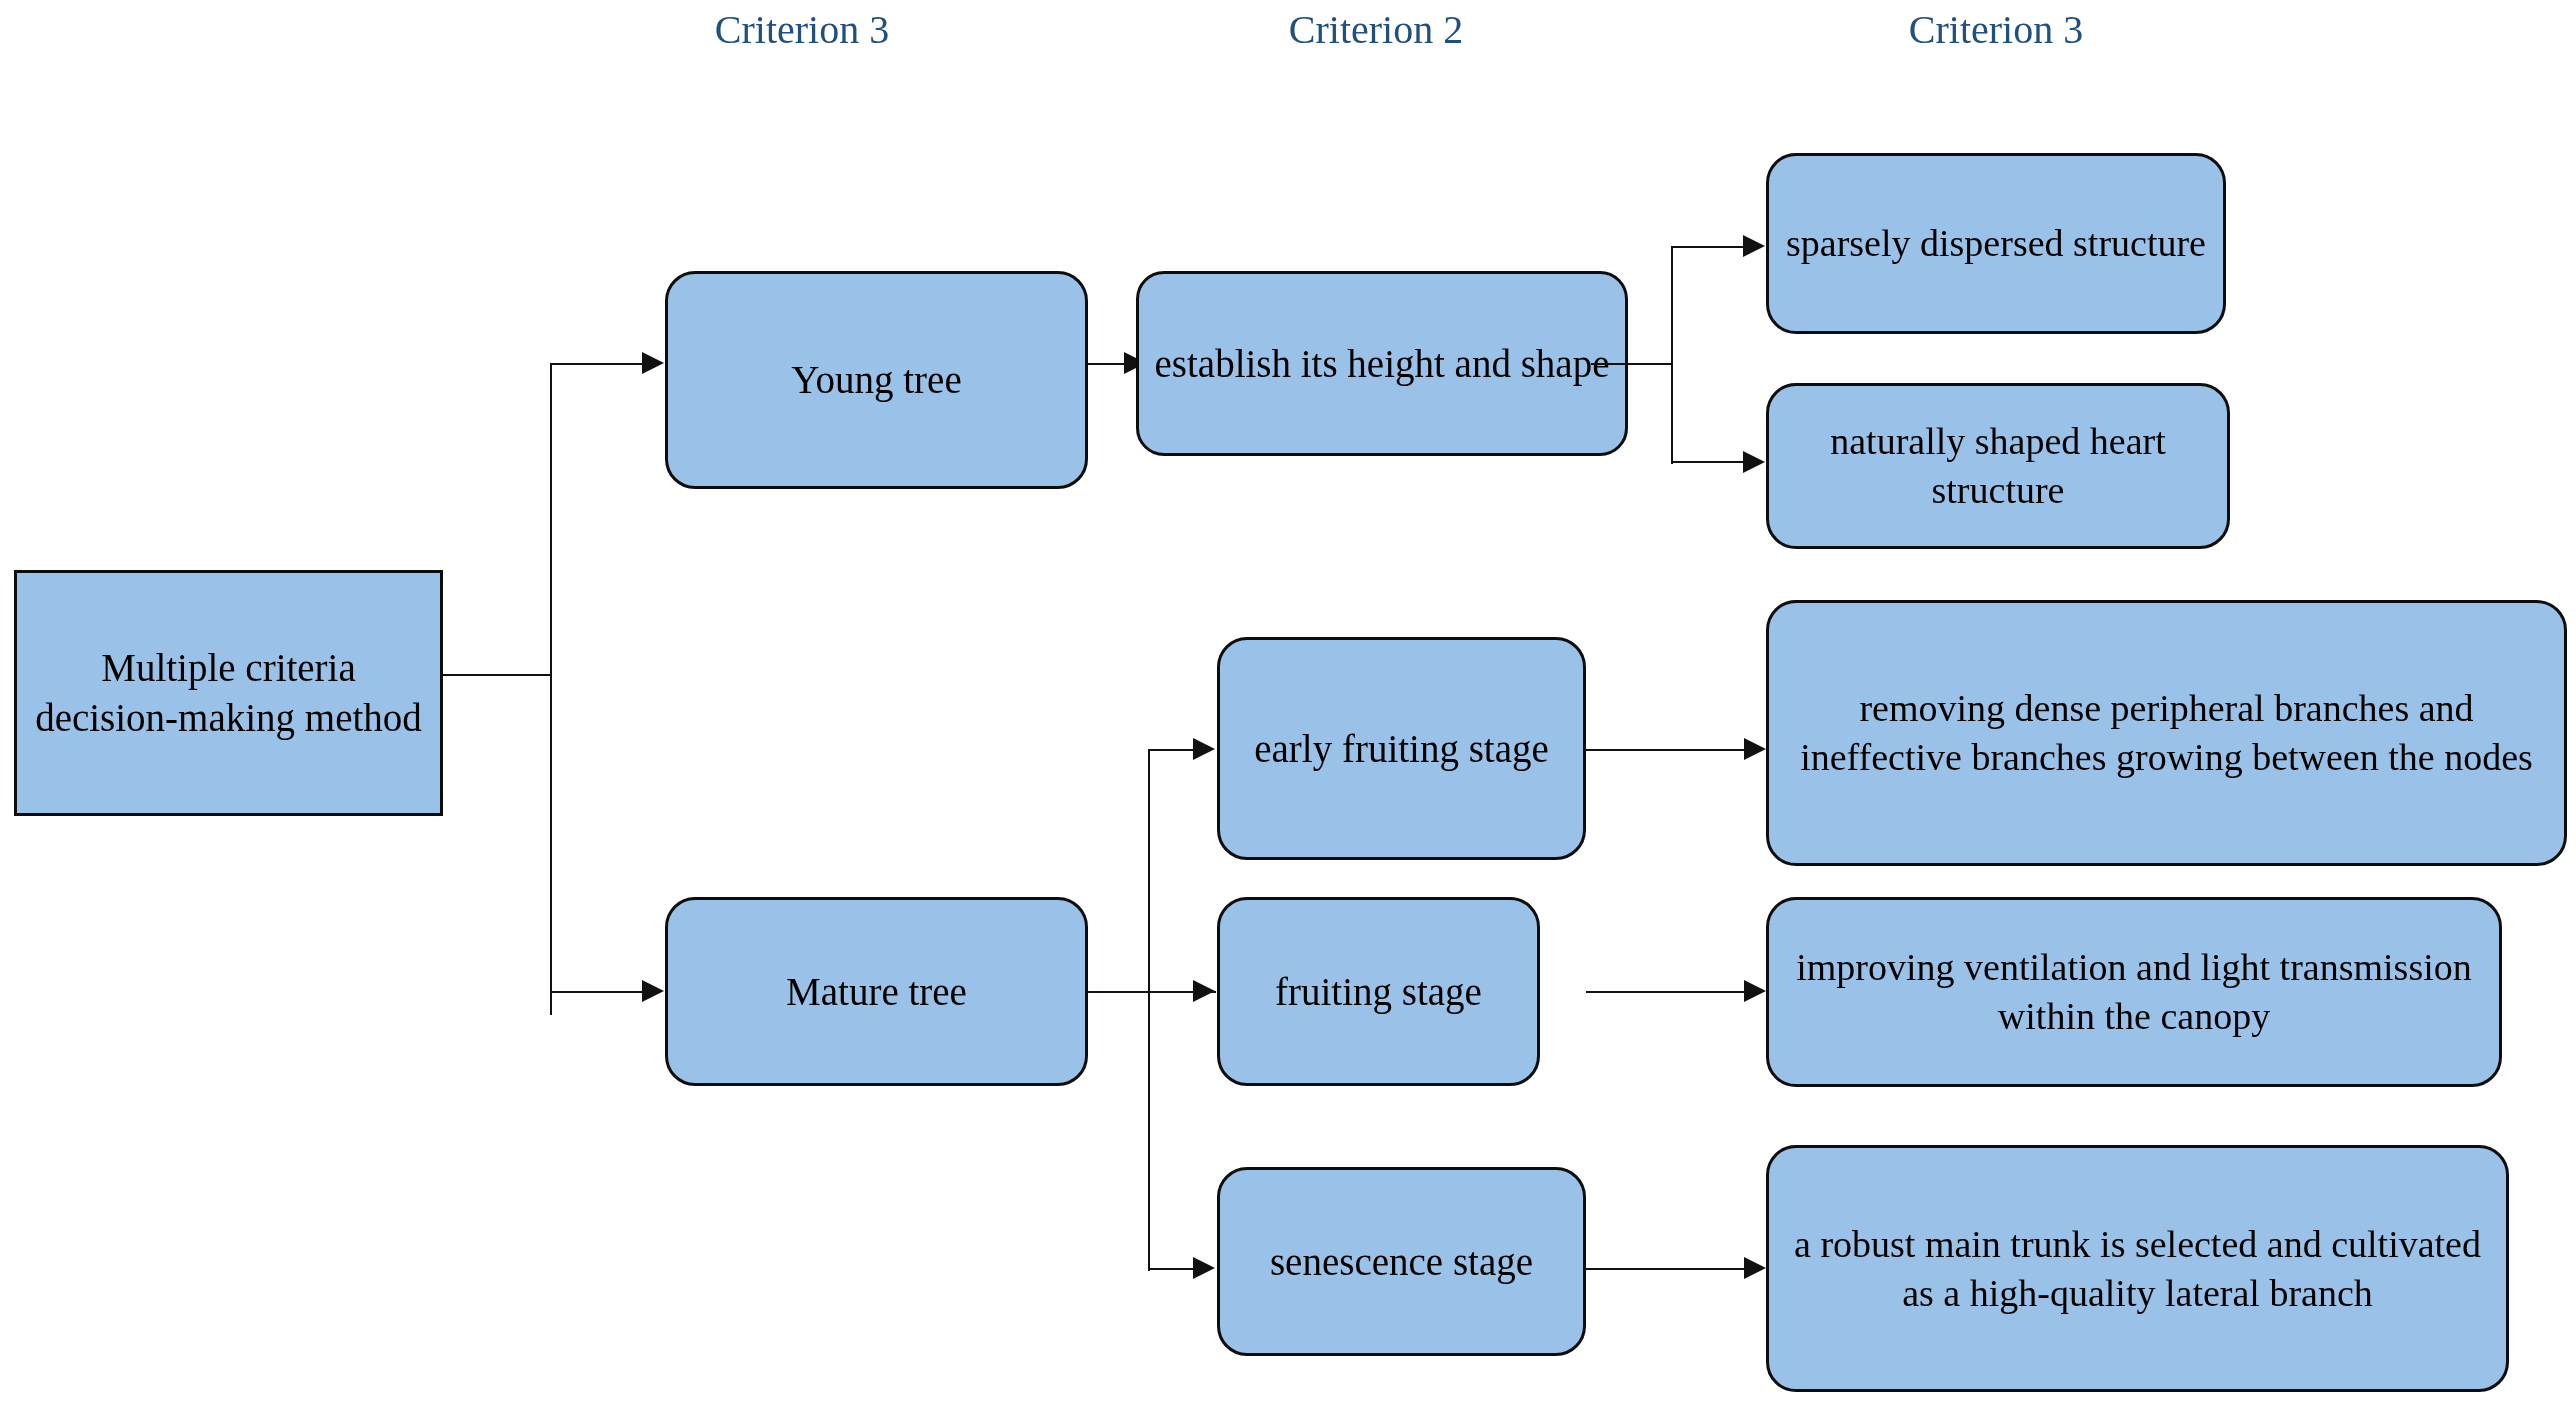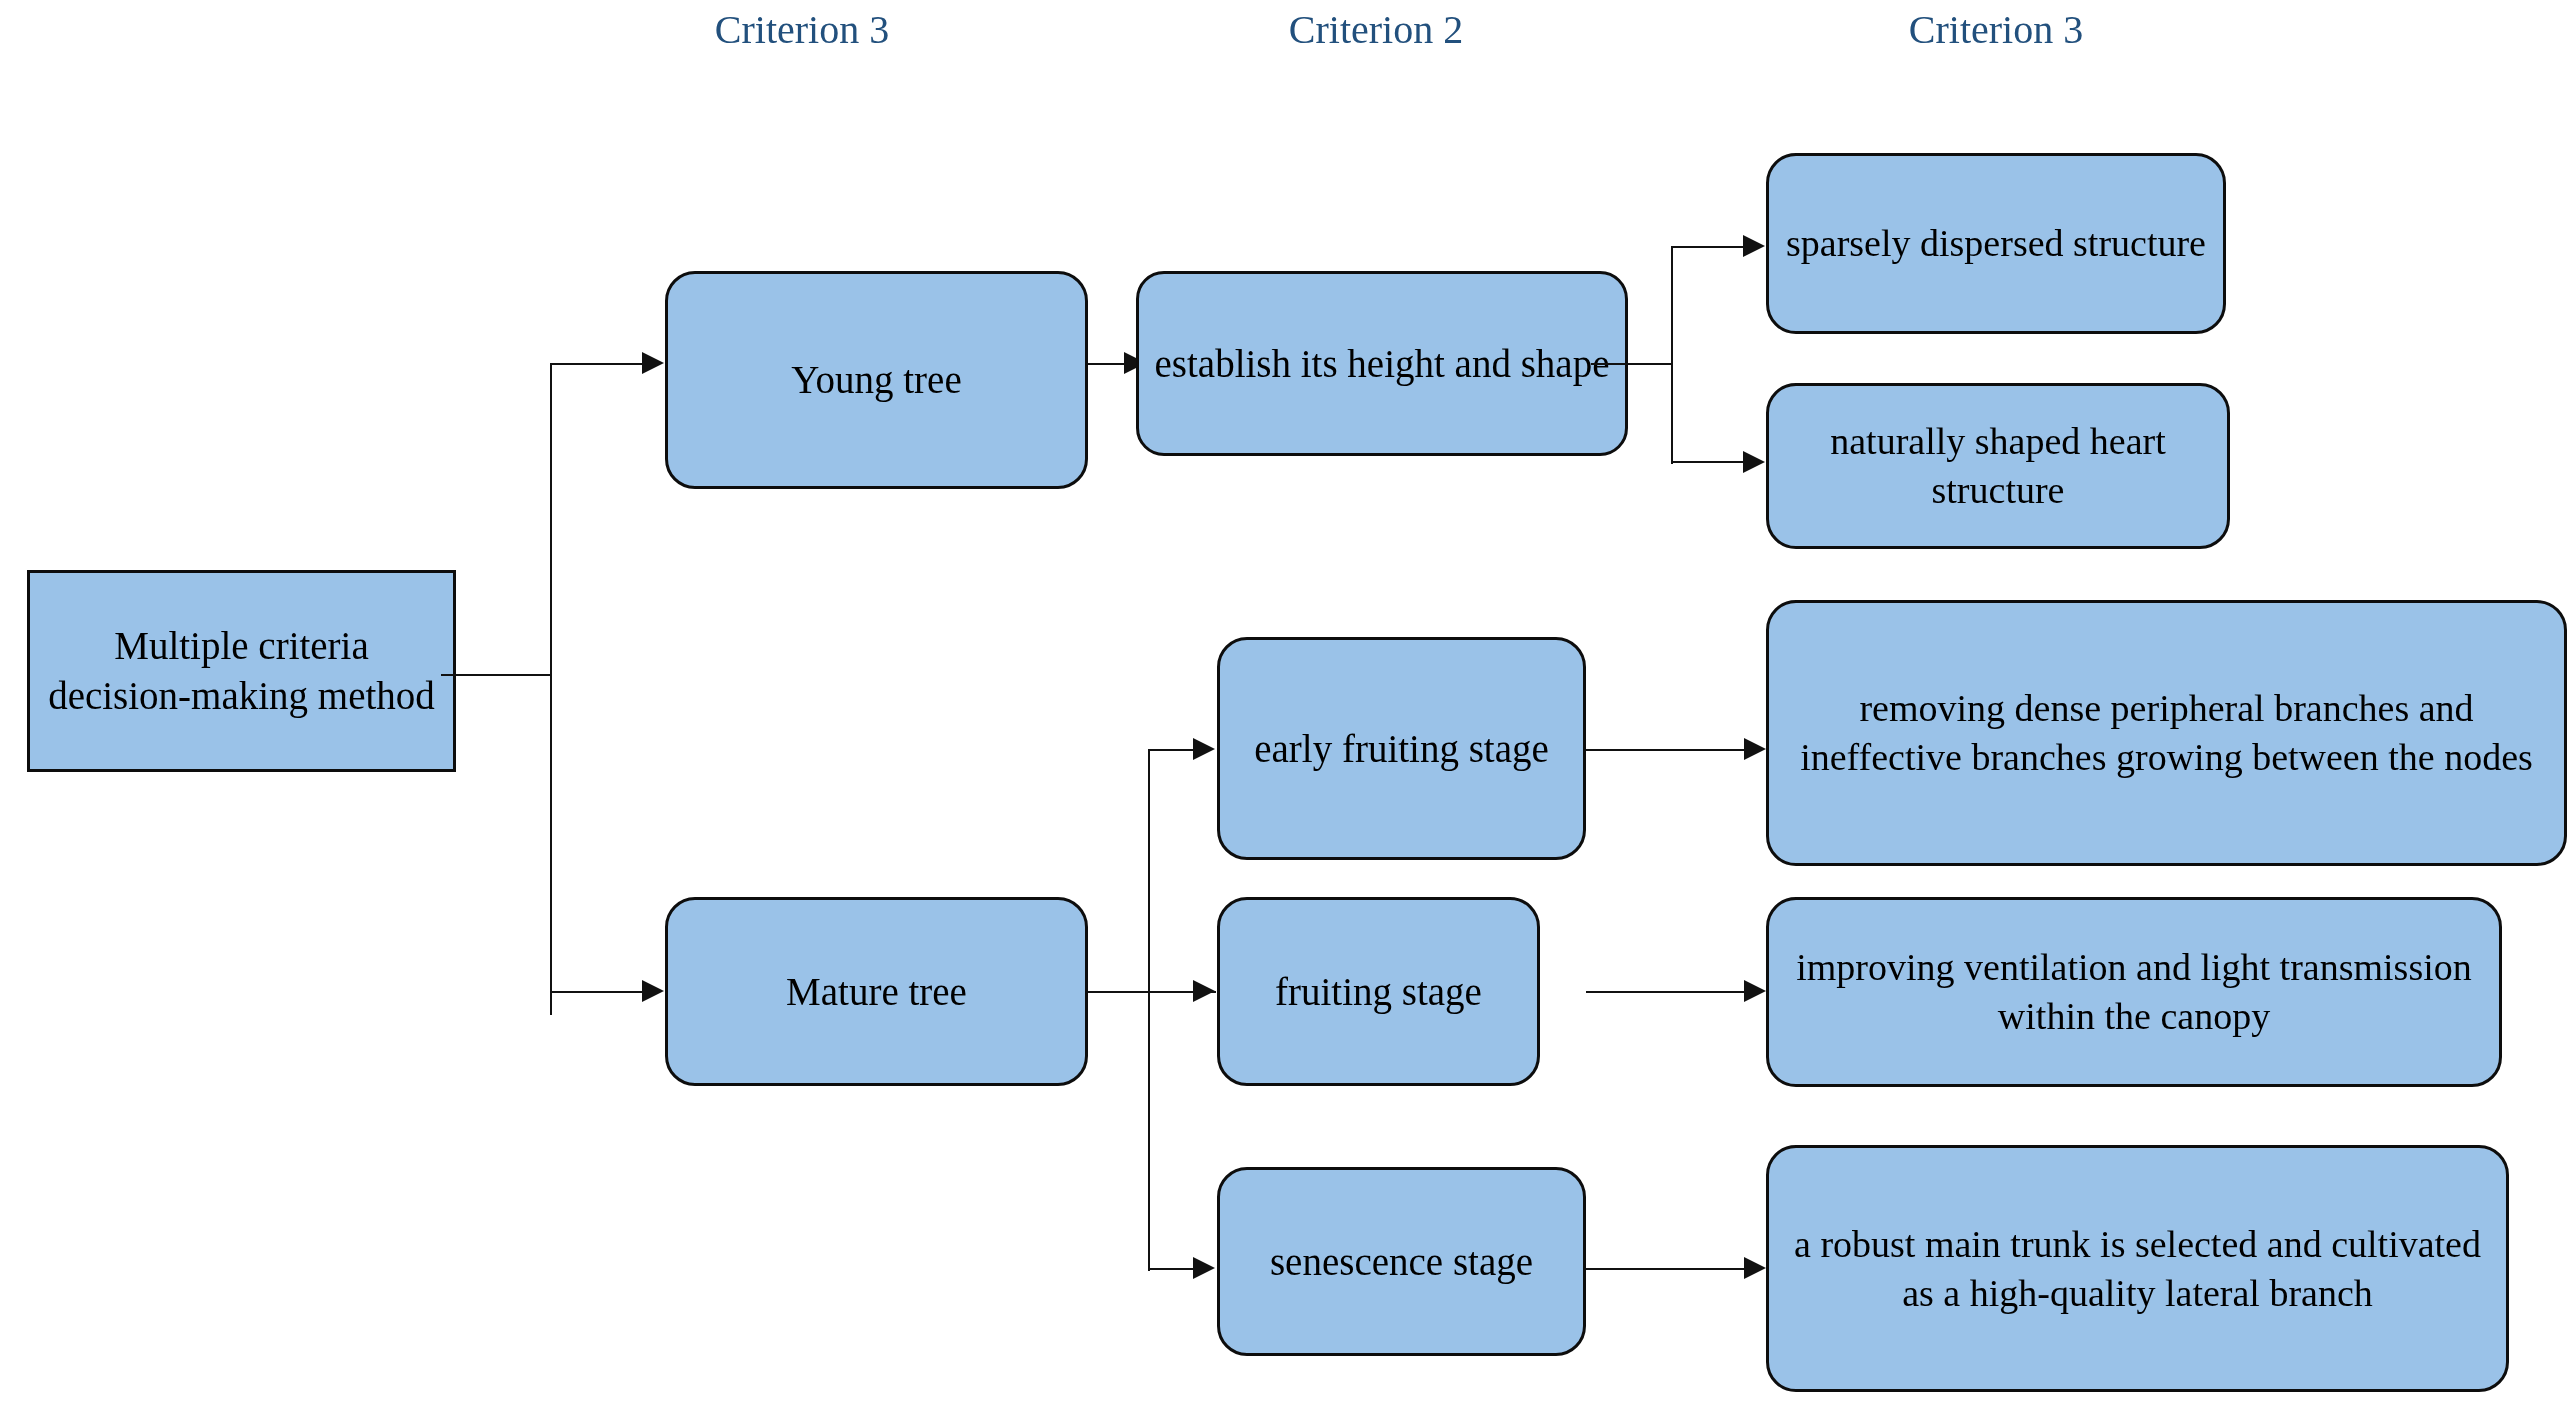--- a/index.html
+++ b/index.html
@@ -71,21 +71,21 @@
 <body>
 
 <div id="canvas">
 
   <div class="col-header" style="left:678px; top:10.4px; width:248px;">Criterion 3</div>
 
   <div class="col-header" style="left:1252px; top:10.4px; width:248px;">Criterion 2</div>
 
   <div class="col-header" style="left:1872px; top:10.4px; width:248px;">Criterion 3</div>
 
-  <div class="node sharp" style="left:27px; top:570px; width:429px; height:202px;">
+  <div class="node sharp" style="left:14px; top:570px; width:429px; height:246px;">
     <span class="node-label">Multiple criteria decision-making method</span>
   </div>
 
   <div class="hline" style="left:441px; top:674px; width:111px;"></div>
   <div class="vline" style="left:550px; top:363px; height:652px;"></div>
 
   <div class="hline" style="left:550px; top:363px; width:93px;"></div>
   <div class="arrowhead" style="left:642px; top:352px;"></div>
 
   <div class="hline" style="left:550px; top:991px; width:93px;"></div>

